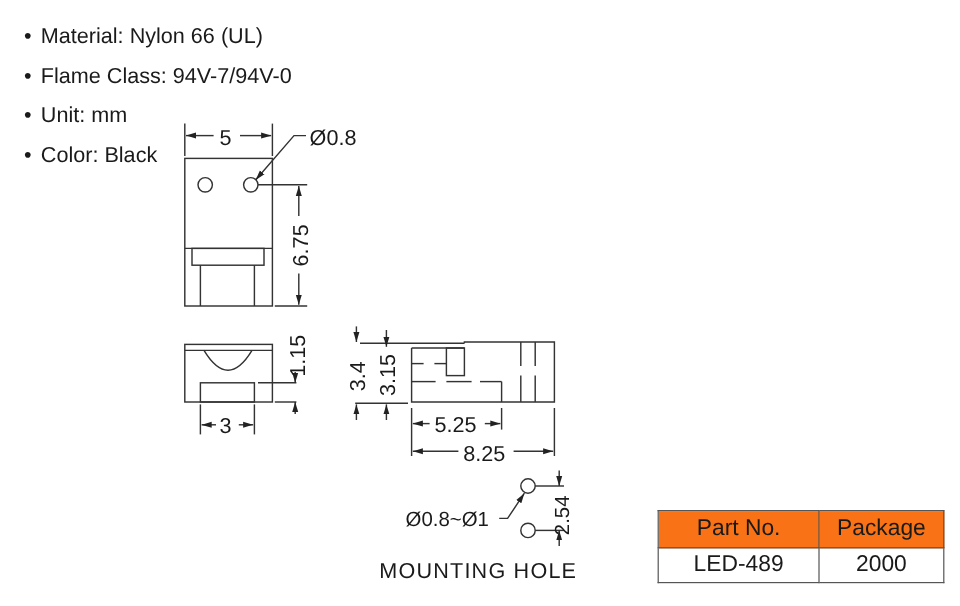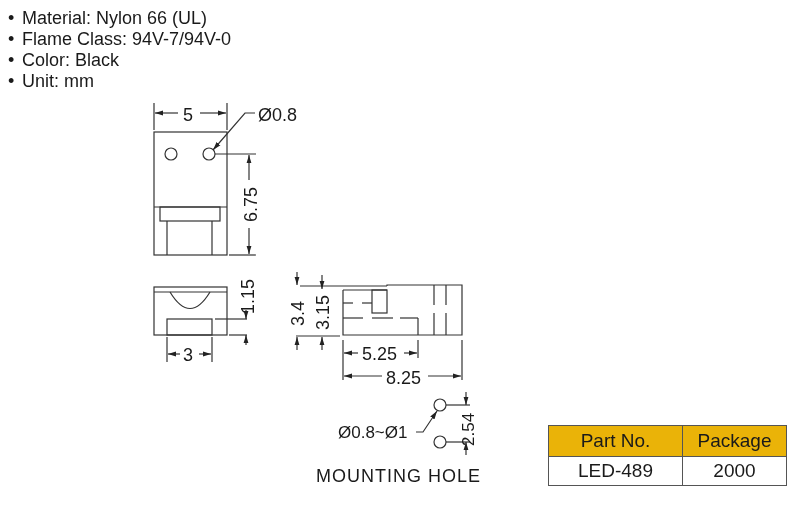--- a/index.html
+++ b/index.html
@@ -1,39 +1,39 @@
 <!DOCTYPE html>
 <html><head>
 <meta charset="utf-8">
 <style>
   html, body { margin:0; padding:0; background:#ffffff; }
   body { width:800px; height:505px; position:relative; overflow:hidden;
          font-family:"Liberation Sans", sans-serif; color:#1a1a1a; }
   .specs { position:absolute; left:8px; top:8px; font-size:18px; line-height:21px; }
-  .specs li { list-style:none; margin:0; padding:0; }
+  .specs li { list-style:none; margin:12px; padding:0; }
   .specs ul { margin:0; padding:0; }
   .bullet { display:inline-block; width:14px; }
   svg { position:absolute; left:0; top:0; }
   svg text { font-family:"Liberation Sans", sans-serif; fill:#1a1a1a; }
   .tbl { position:absolute; left:548px; top:425px; border-collapse:collapse;
          font-size:19px; }
   .tbl td, .tbl th { border:1.5px solid #555; padding:0; height:28px; font-weight:normal; text-align:center; }
-  .tbl th { background:#eab308; height:30px; }
+  .tbl th { background:#f97316; height:30px; }
   .c1 { width:133px; } .c2 { width:103px; }
   .mount-label { position:absolute; left:316px; top:466px; font-size:18px; letter-spacing:1px; }
 </style>
 </head>
 <body>
 
 <div class="specs">
   <ul>
     <li><span class="bullet">•</span><span>Material: Nylon 66 (UL)</span></li>
     <li><span class="bullet">•</span><span>Flame Class: 94V-7/94V-0</span></li>
+    <li><span class="bullet">•</span><span>Unit: mm</span></li>
     <li><span class="bullet">•</span><span>Color: Black</span></li>
-    <li><span class="bullet">•</span><span>Unit: mm</span></li>
   </ul>
 </div>
 
 <svg width="800" height="505" viewBox="0 0 800 505">
   <defs>
     <marker id="arr" viewBox="0 0 10 10" refX="10" refY="5" markerWidth="7" markerHeight="7" orient="auto-start-reverse">
       <path d="M0,2 L10,5 L0,8 z" fill="#222"></path>
     </marker>
   </defs>
   <g stroke="#333" stroke-width="1.2" fill="none">

